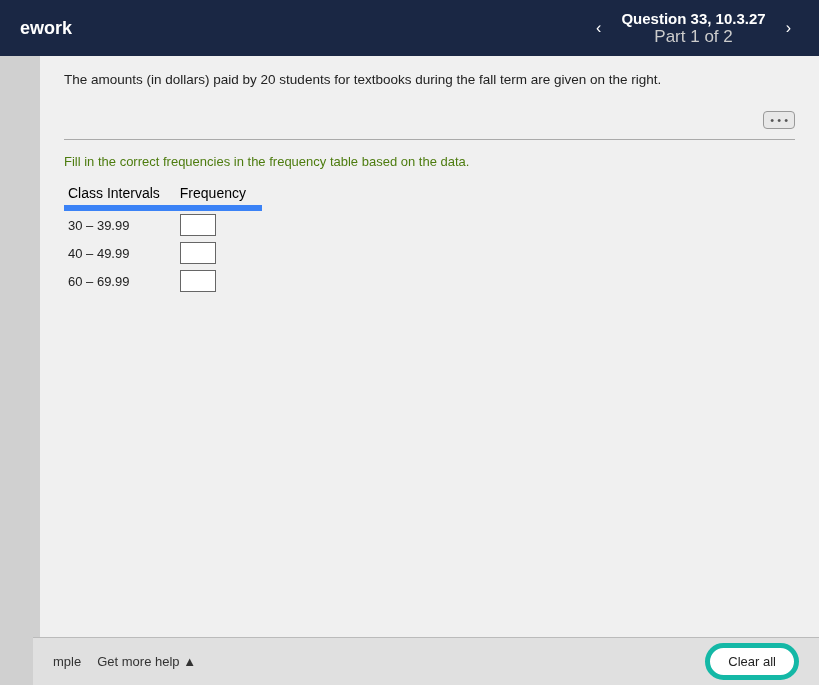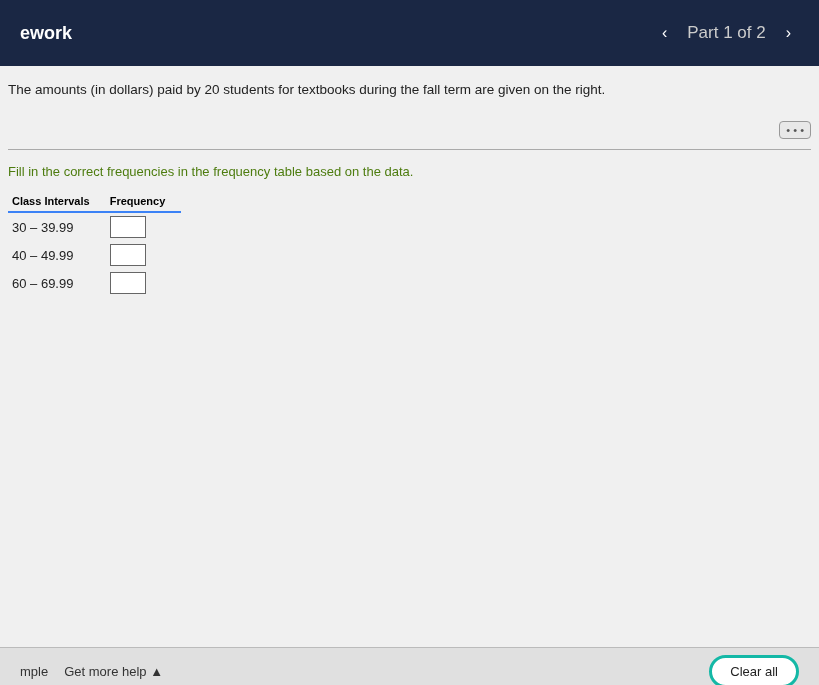--- a/index.html
+++ b/index.html
@@ -13,21 +13,21 @@
     }
 
     
     .header {
       background: #1a2744;
       color: white;
       display: flex;
       align-items: center;
       justify-content: space-between;
       padding: 10px 20px;
-      height: 66px;
+      height: 56px;
     }
     .header-left {
       font-size: 18px;
       font-weight: bold;
       color: white;
     }
     .header-center {
       display: flex;
       align-items: center;
       gap: 12px;
@@ -68,21 +68,22 @@
       height: 14px;
       border: 2px solid white;
       border-radius: 50%;
       display: inline-block;
     }
 
     
     .main {
       background: #f0f0f0;
       min-height: calc(685px - 56px - 48px);
-      padding: 16px 8px;
+      padding: 16px 24px;
+      margin-left: 40px;
     }
 
     .question-text {
       font-size: 13.5px;
       color: #222;
       margin-bottom: 24px;
     }
 
     .dots-indicator {
       display: flex;
@@ -111,23 +112,23 @@
     }
 
     
     .freq-table {
       border-collapse: collapse;
       font-size: 13px;
     }
     .freq-table th {
       text-align: left;
       padding: 4px 16px 4px 4px;
-      border-bottom: 2px solid #3b82f6;
-      font-weight: bold;
-      font-size: 11px;
+      border-bottom: 6px solid #3b82f6;
+      font-weight: normal;
+      font-size: 14px;
     }
     .freq-table td {
       padding: 3px 16px 3px 4px;
       vertical-align: middle;
     }
     .freq-table td.interval {
       padding-right: 20px;
       color: #222;
     }
     .freq-input {
@@ -142,53 +143,55 @@
 
     
     .footer {
       background: #e0e0e0;
       border-top: 1px solid #bbb;
       height: 48px;
       display: flex;
       align-items: center;
       justify-content: space-between;
       padding: 0 20px;
+      margin-left: 33px;
     }
     .footer-left {
       display: flex;
       gap: 16px;
       font-size: 13px;
       color: #333;
     }
     .footer-link {
       color: #333;
       text-decoration: none;
       cursor: pointer;
       font-size: 13px;
     }
 
     .clear-all-btn {
       background: white;
-      border: 3px solid #14b8a6;
+      border: 5px solid #14b8a6;
       border-radius: 20px;
       padding: 6px 18px;
       font-size: 13px;
       cursor: pointer;
       color: #222;
     }
   </style>
 </head>
 <body>
 
 <div class="header">
   <div class="header-left">ework</div>
 
   <div class="header-center">
     <button class="nav-btn">‹</button>
     <div class="question-info">
+      <div class="question-title">Question 33, 10.3.27</div>
       <div class="question-subtitle">Part 1 of 2</div>
     </div>
     <button class="nav-btn">›</button>
   </div>
 
 </div>
 
 <div class="main">
   <p class="question-text">The amounts (in dollars) paid by 20 students for textbooks during the fall term are given on the right.</p>
 

